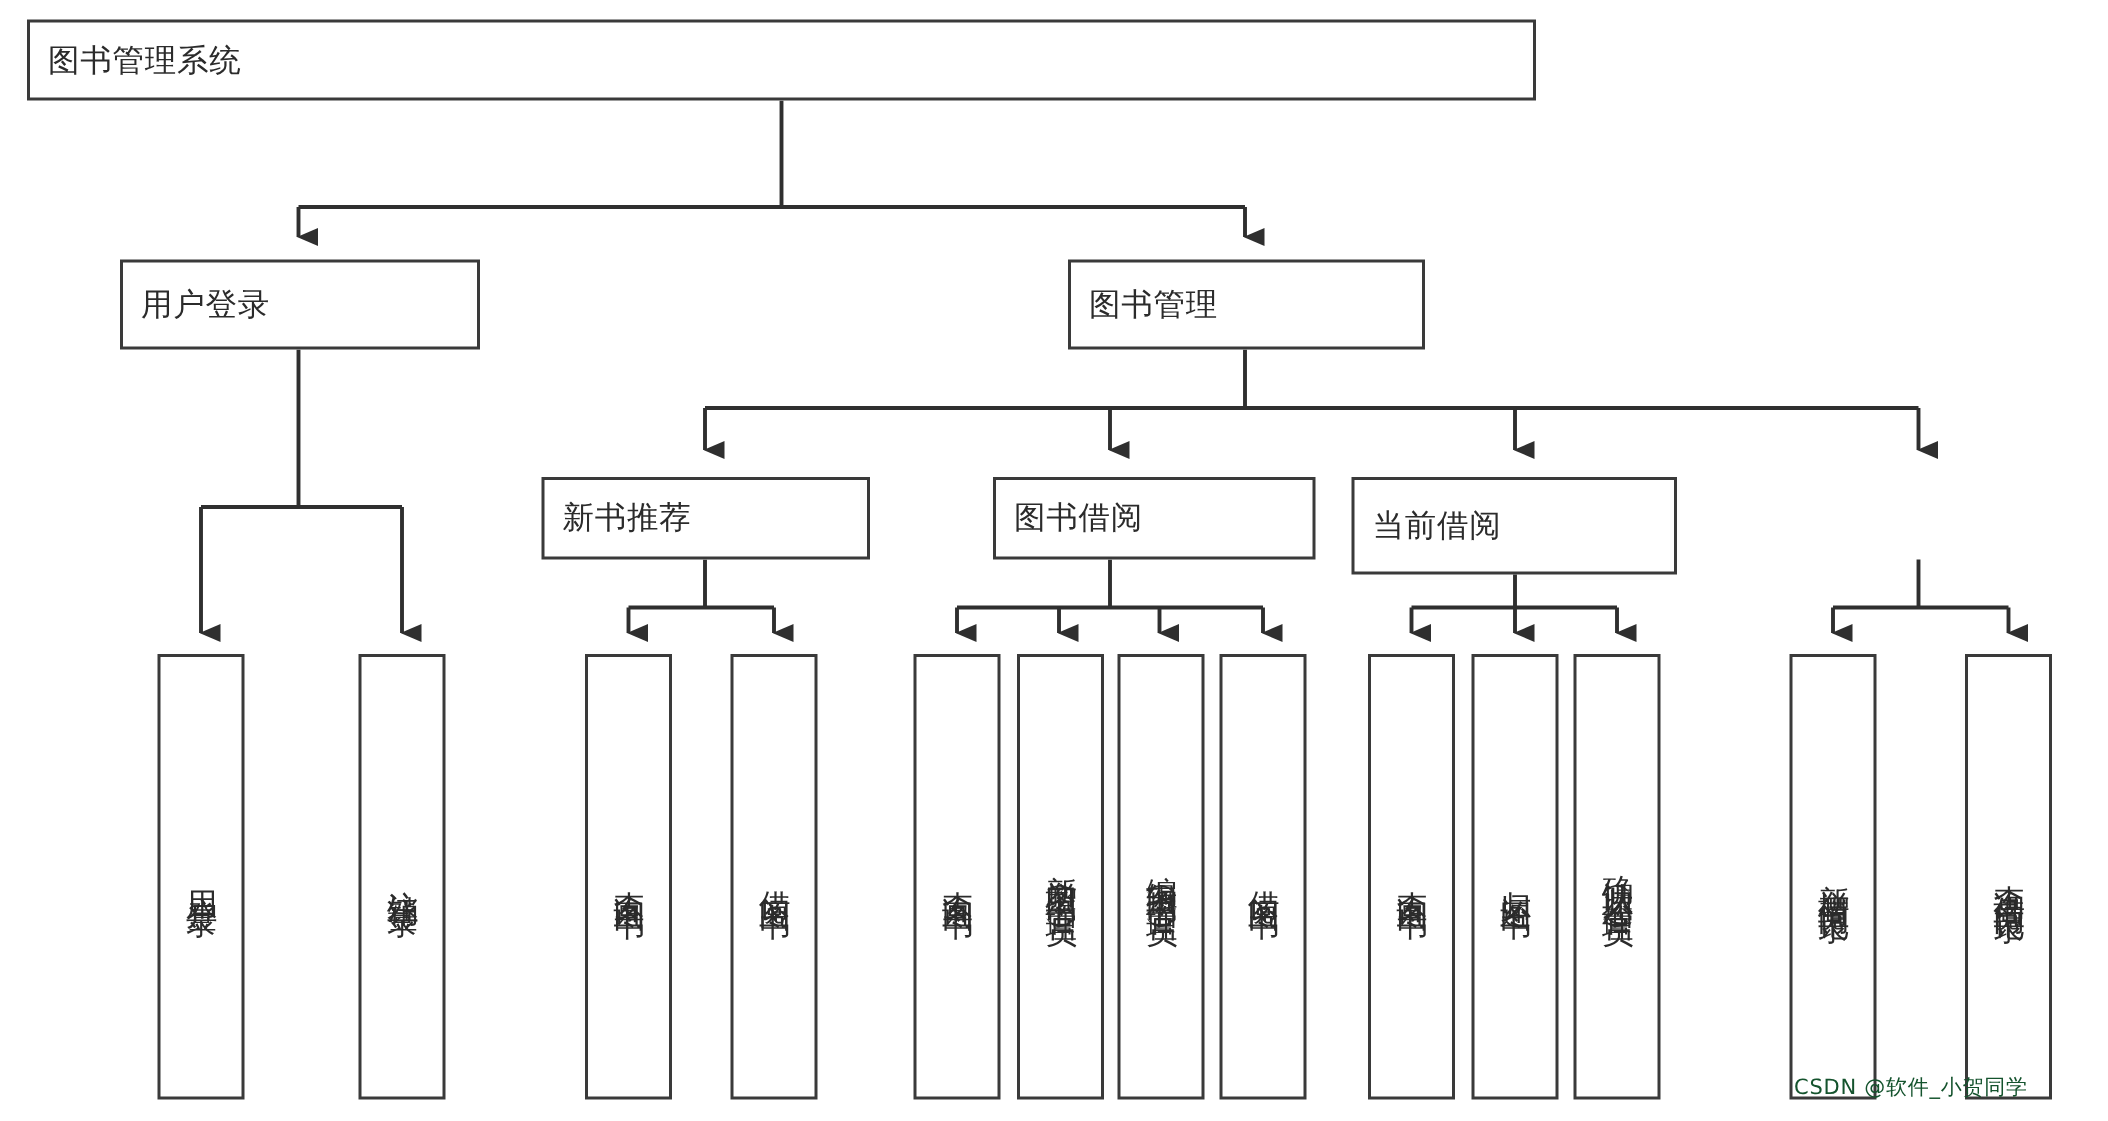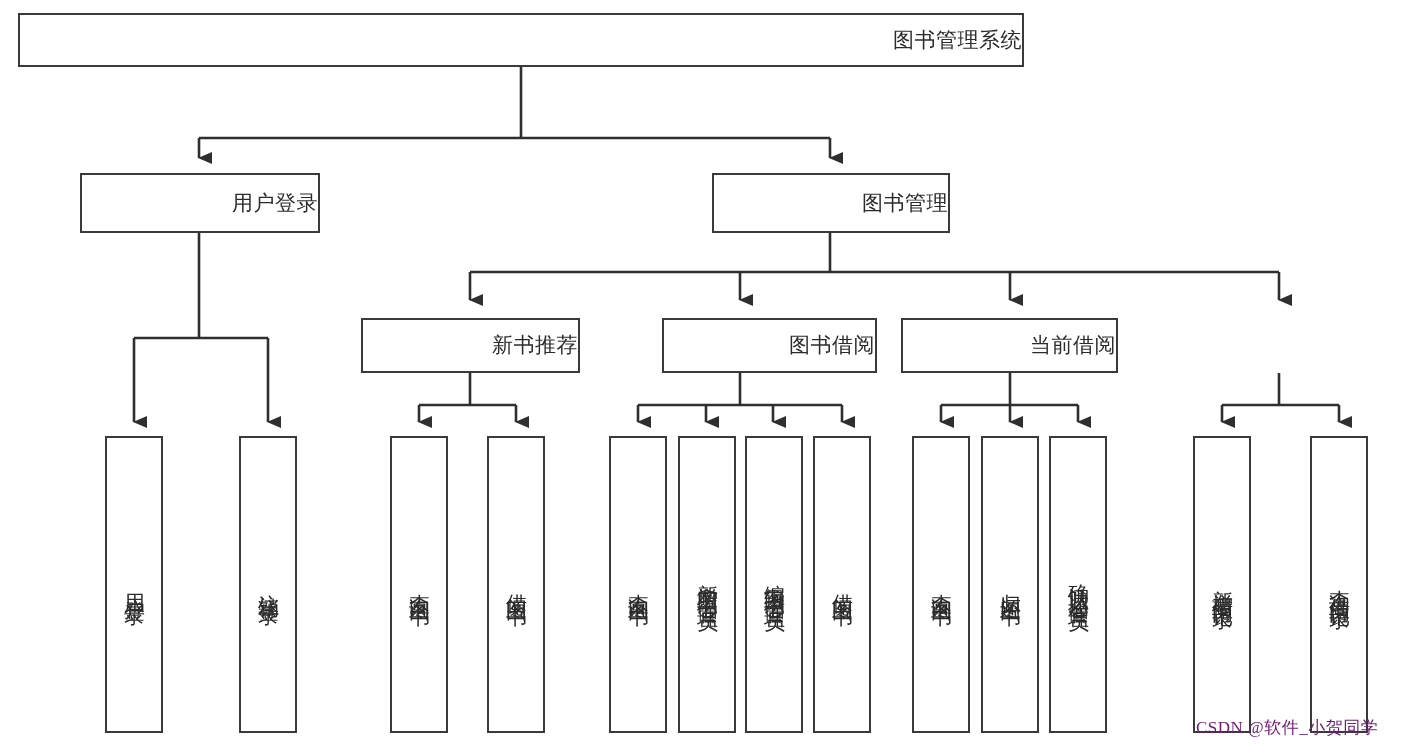--- a/index.html
+++ b/index.html
@@ -26,22 +26,23 @@
     width: 1405px;
     height: 747px;
   }
   .node-box {
     position: absolute;
     box-sizing: border-box;
     border: 2px solid #3a3a3a;
     background: #ffffff;
     display: flex;
     align-items: center;
-    justify-content: flex-end;
+    justify-content: flex-start;
     color: #2b2b2b;
+    padding-left: 12px;
   }
   .node-label {
     font-size: 21px;
     line-height: 1.15;
     letter-spacing: 0.5px;
     white-space: nowrap;
     color: #2b2b2b;
   }
   .leaf-box {
     position: absolute;
@@ -57,25 +58,24 @@
     writing-mode: vertical-rl;
     text-orientation: upright;
     font-size: 21px;
     letter-spacing: 4px;
     line-height: 1;
     color: #2b2b2b;
     white-space: nowrap;
   }
   .watermark {
     position: absolute;
-    font-size: 17px;
-    color: #701a75;
+    font-size: 14px;
+    color: #14532d;
     white-space: nowrap;
     letter-spacing: 0.5px;
-    font-family: Liberation Serif, serif;
   }
 </style>
 </head>
 <body>
 
 <div id="diagram-root">
 
   <svg class="layer" viewBox="0 0 1405 747">
     <defs>
       <marker id="arrow" viewBox="0 0 12 14" refX="6" refY="13" markerWidth="12" markerHeight="14" orient="auto-start-reverse" markerUnits="userSpaceOnUse">
@@ -154,21 +154,21 @@
   </div>
 
   <div class="node-box" style="left:712px; top:173px; width:238px; height:60px;">
     <span class="node-label">图书管理</span>
   </div>
 
   <div class="node-box" style="left:633px; top:318px; width:215px; height:55px;margin-left:29px;">
     <span class="node-label">图书借阅</span>
   </div>
 
-  <div class="node-box" style="left:901px; top:318px; width:217px; height:55px;">
+  <div class="node-box" style="left:901px; top:318px; width:217px; height:65px;">
     <span class="node-label">当前借阅</span>
   </div>
 
 
   <div class="leaf-box" style="left:105px; top:436px; width:58px; height:297px;">
     <span class="leaf-label">用户登录</span>
   </div>
 
   <div class="leaf-box" style="left:239px; top:436px; width:58px; height:297px;">
     <span class="leaf-label">注销登录</span>

